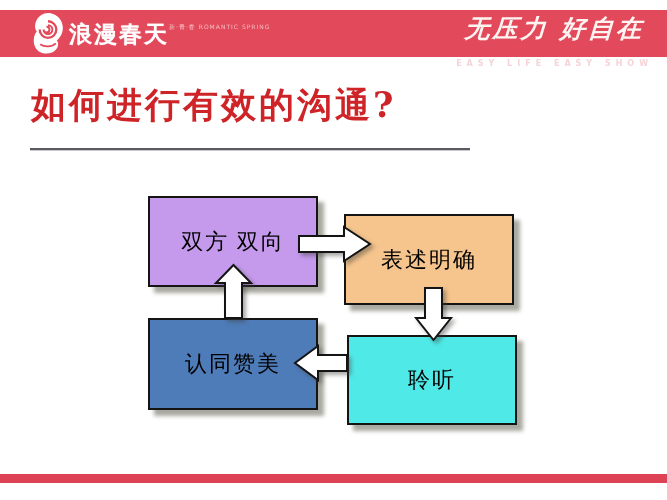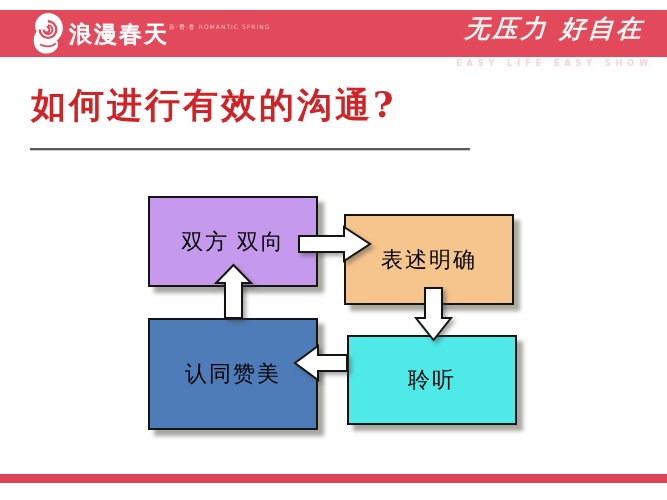--- a/index.html
+++ b/index.html
@@ -60,21 +60,21 @@
     box-shadow: 6px 6px 4px #a9a9a1;
     display: flex; align-items: center; justify-content: center;
     z-index: 1;
   }
   .dbox .dlabel {
     color: #000000; font-size: 22px; letter-spacing: 2px;
     font-family: Liberation Serif, serif;
   }
   .box-both     { left: 148px; top: 196px; width: 170px; height: 91px; background: #c59aec; }
   .box-express  { left: 344px; top: 197px; width: 170px; height: 91px; background: #f6c58e; margin-top: 17px; }
-  .box-praise   { left: 148px; top: 318px; width: 170px; height: 112px; background: #4e7cb8; }
+  .box-praise   { left: 148px; top: 318px; width: 170px; height: 92px; background: #4e7cb8; }
   .box-listen   { left: 347px; top: 335px; width: 170px; height: 90px; background: #4fe9e7; }
 
   
   .flow-arrow { position: absolute; overflow: visible; z-index: 2;
     filter: drop-shadow(3px 3px 2px rgba(60,60,55,0.45)); }
   .flow-arrow polygon { fill: #ffffff; stroke: #141414; stroke-width: 2px; stroke-linejoin: miter; }
   .arrow-right { left: 299px; top: 227px; width: 71px; height: 34px; }
   .arrow-down  { left: 416px; top: 288px; width: 35px; height: 52px; }
   .arrow-left  { left: 295px; top: 346px; width: 52px; height: 34px; }
   .arrow-up    { left: 216px; top: 265px; width: 35px; height: 53px; }

